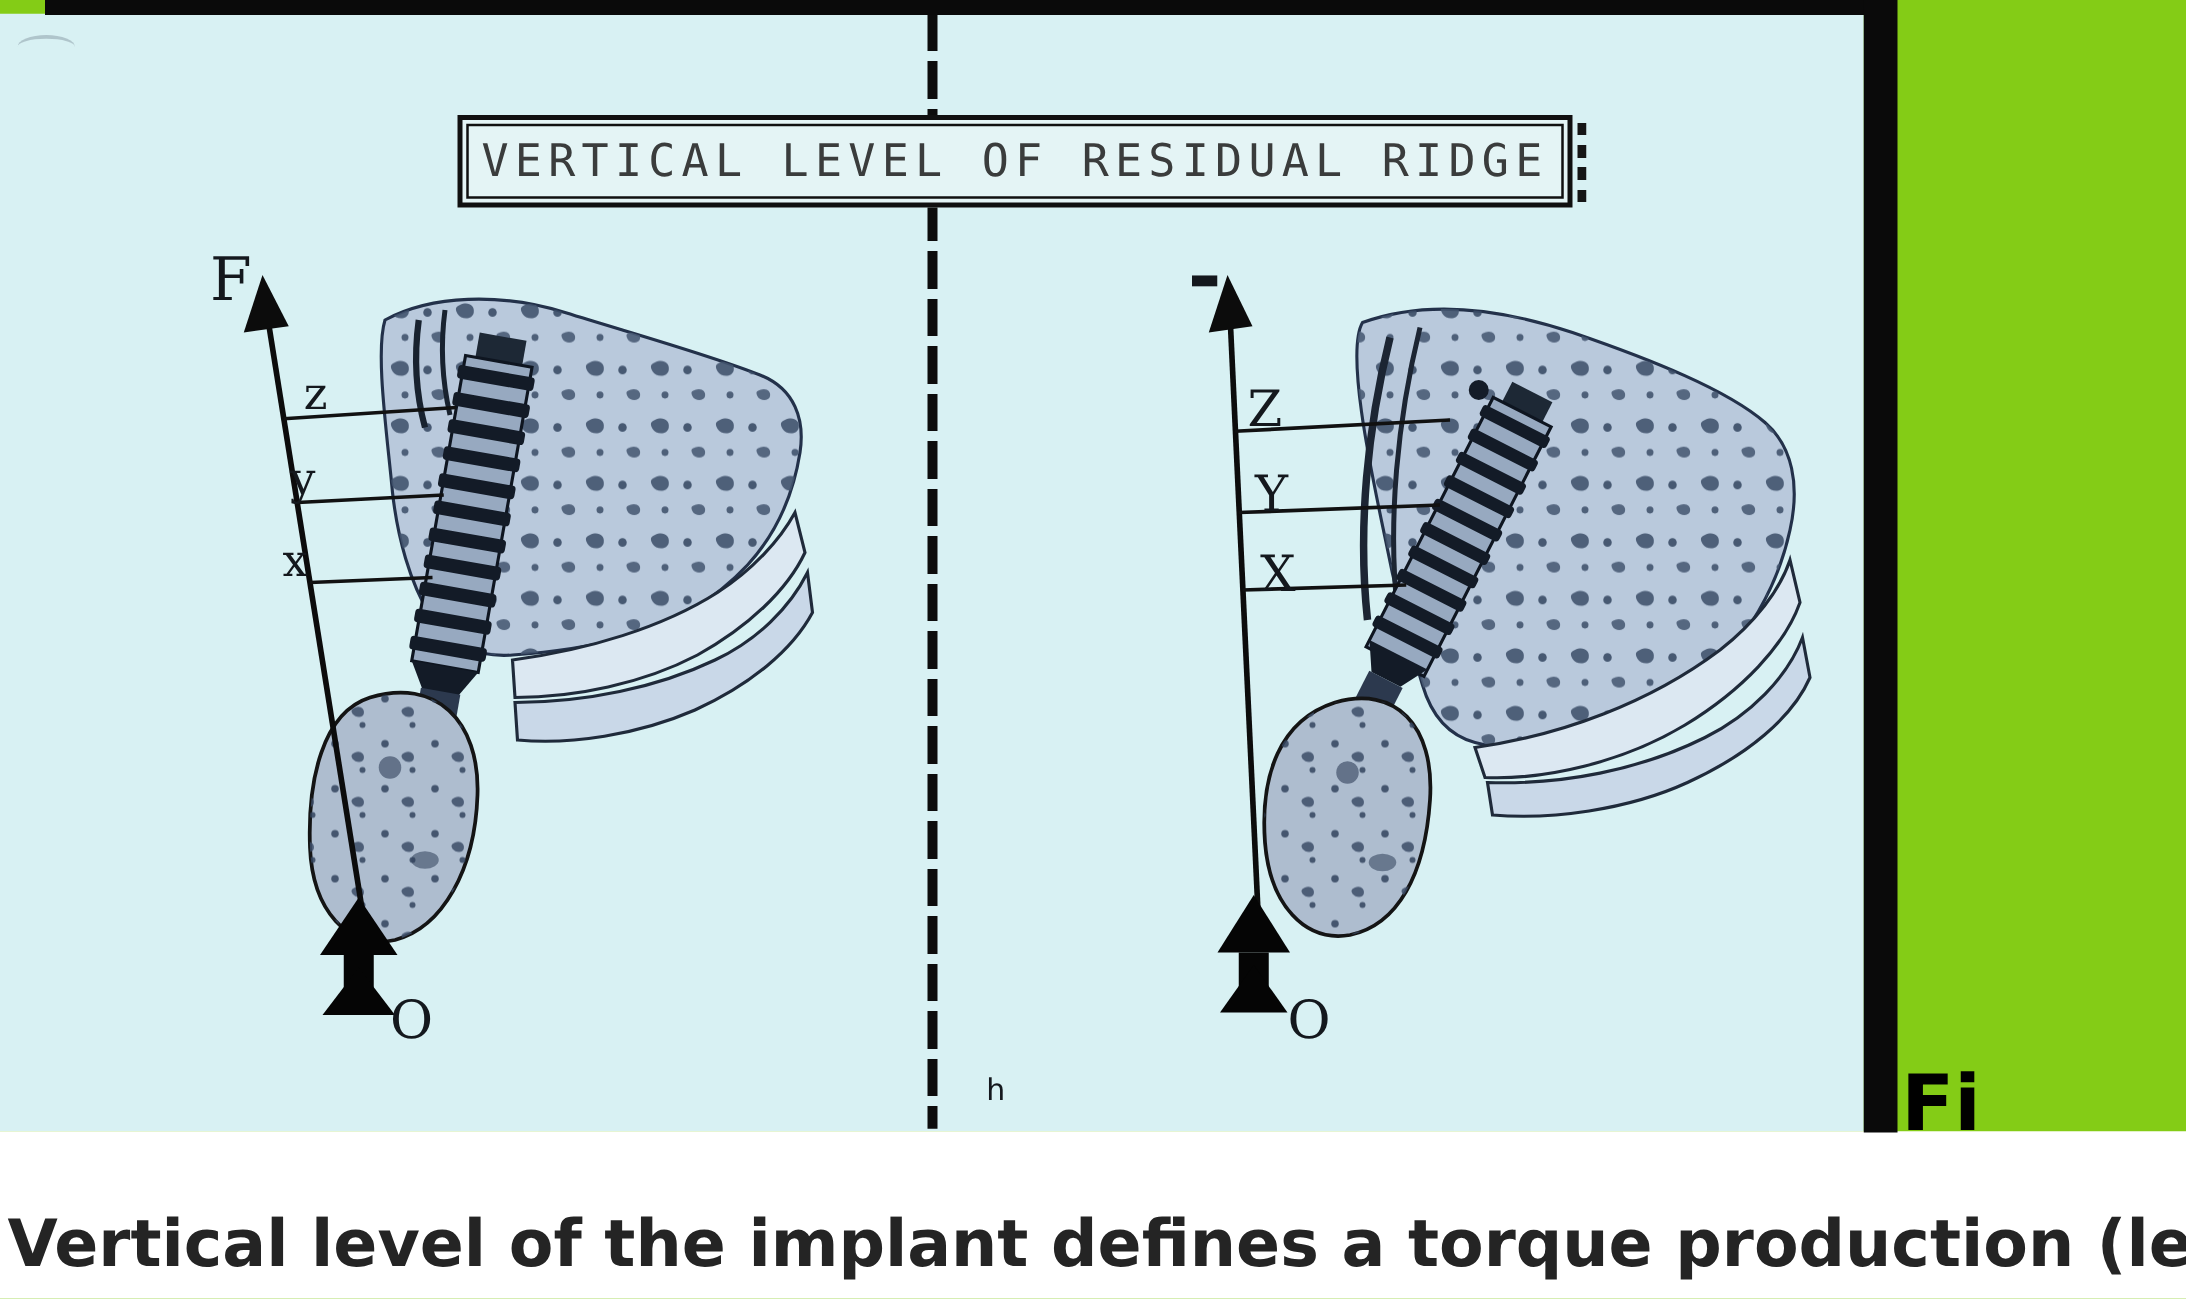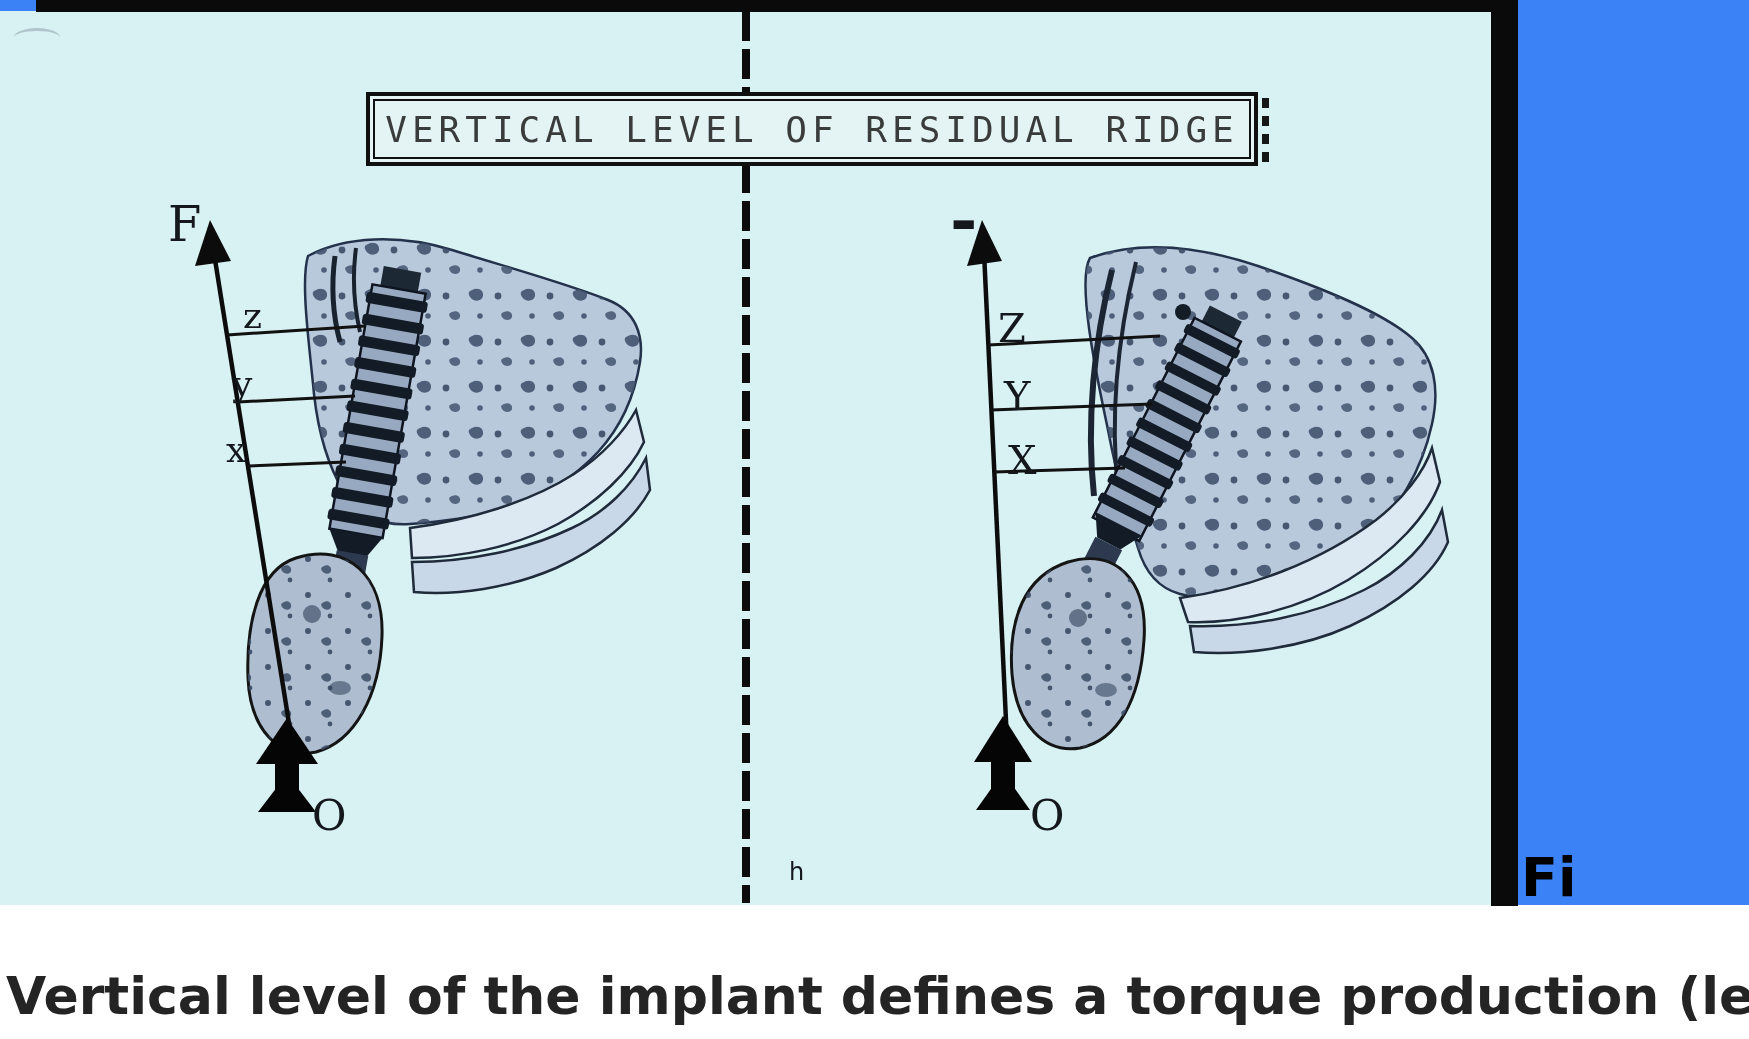--- a/index.html
+++ b/index.html
@@ -1,20 +1,20 @@
 <!DOCTYPE html>
 <html><head>
 <meta charset="utf-8">
 <style>
   html,body{margin:0;padding:0;background:#ffffff;}
   #screen{
     position:relative;
     width:1749px;height:1039px;
     overflow:hidden;
-    background:#3b82f6;
+    background:#84cc16;
     font-family:"DejaVu Sans", sans-serif;
   }
   .cyan-panel{
     position:absolute;left:0;top:11px;width:1491px;height:894px;
     background:#d8f1f3;z-index:0;
   }
   .bar-top{
     position:absolute;left:36px;top:0;width:1478px;height:12px;
     background:#0a0a0a;z-index:4;
   }
@@ -62,21 +62,21 @@
   .lbl-x{left:226px;top:432px;font-size:36px;}
   .lbl-OL{left:312px;top:795px;font-size:42px;}
   .lbl-minus{left:950px;top:186px;font-size:66px;font-weight:bold;}
   .lbl-Z{left:998px;top:308px;font-size:40px;}
   .lbl-Y{left:1004px;top:376px;font-size:40px;}
   .lbl-X{left:1008px;top:440px;font-size:40px;}
   .lbl-OR{left:1030px;top:795px;font-size:42px;}
   .lbl-h{left:789px;top:860px;font-size:24px;font-family:"DejaVu Sans", sans-serif;}
   .fig-label{
     position:absolute;left:1521px;top:846px;z-index:5;
-    font-size:54px;font-weight:bold;color:#000;
+    font-size:62px;font-weight:bold;color:#000;
     font-family:"DejaVu Sans", sans-serif;
   }
   .caption-strip{
     position:absolute;left:0;top:905px;width:1749px;height:134px;
     background:#ffffff;z-index:0;
   }
   .caption-text{
     position:absolute;left:6px;top:966px;width:1743px;z-index:1;
     font-size:52px;font-weight:bold;color:#242424;
     white-space:nowrap;overflow:hidden;

